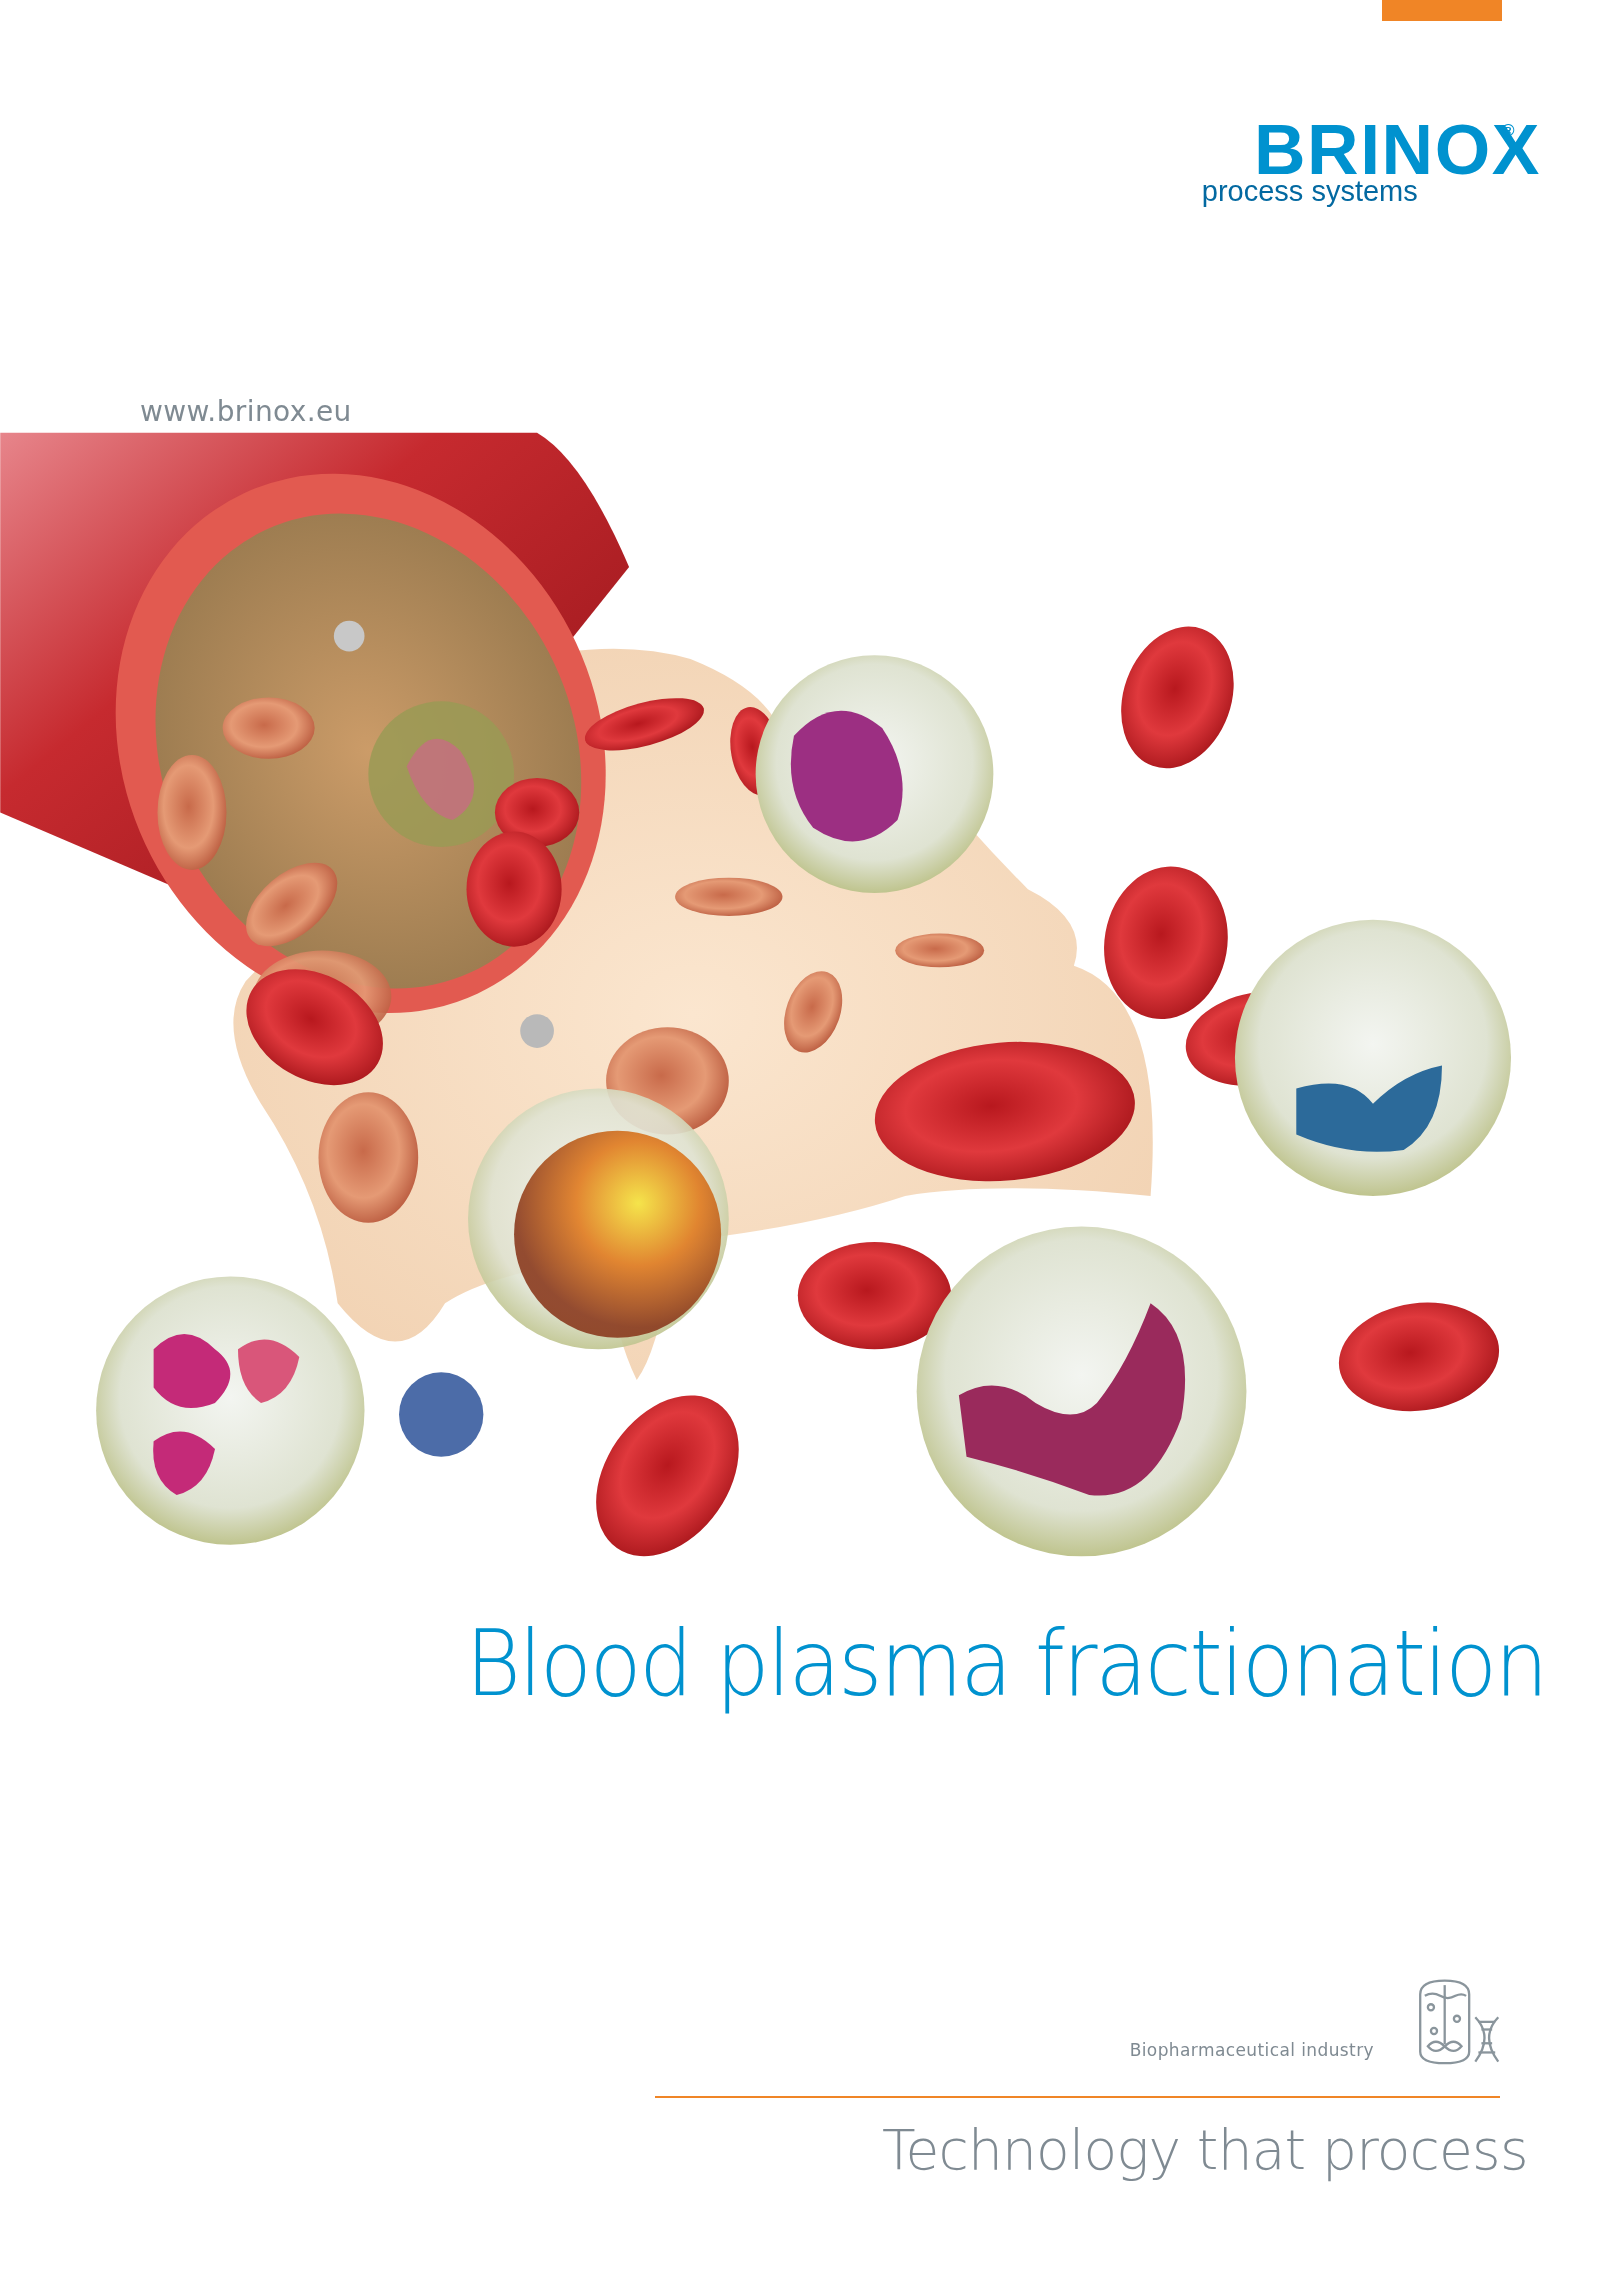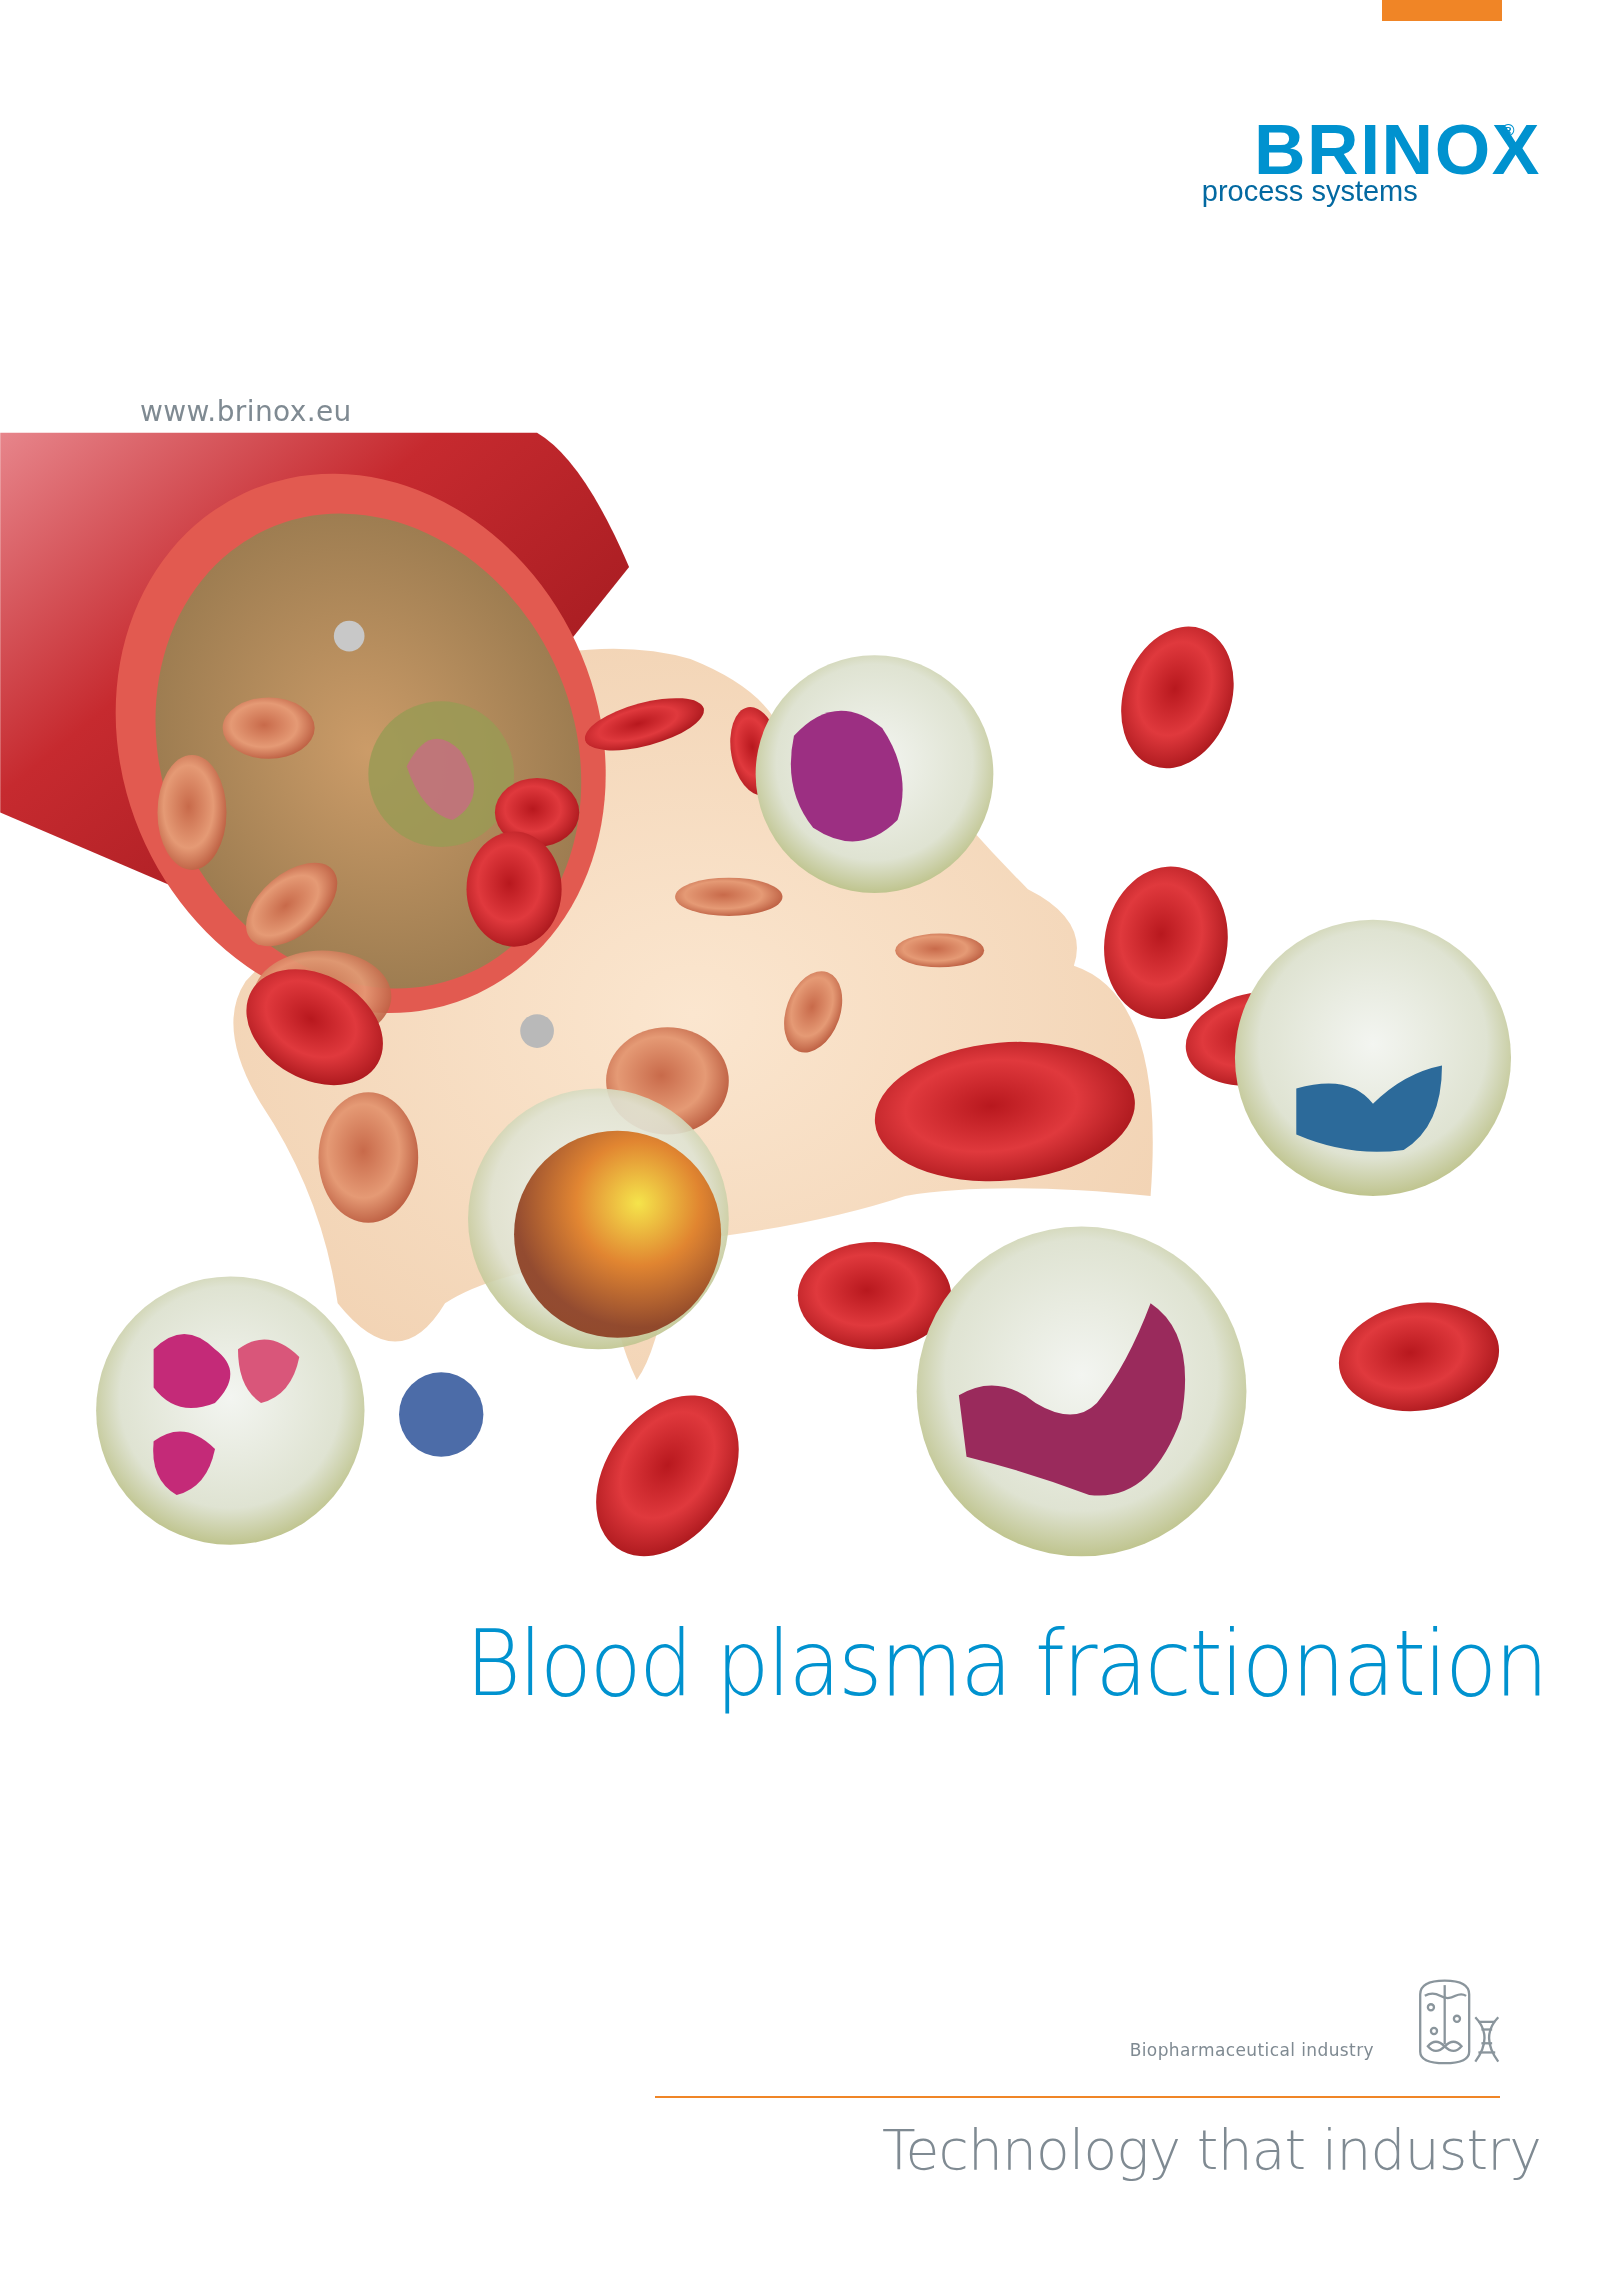--- a/index.html
+++ b/index.html
@@ -141,14 +141,14 @@
         <line x1="84" y1="66" x2="98" y2="66"></line>
         <line x1="84" y1="84" x2="98" y2="84"></line>
         <line x1="80" y1="96" x2="102" y2="96"></line>
       </g>
     </svg>
   </div>
 </div>
 
 <div class="divider"></div>
 
-<div class="tagline">Technology that industry</div>
+<div class="tagline">Technology that process</div>
 
 
 </body></html>

